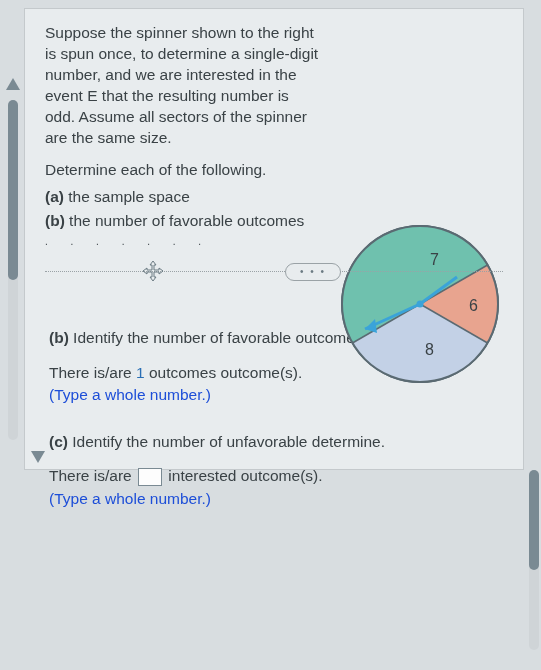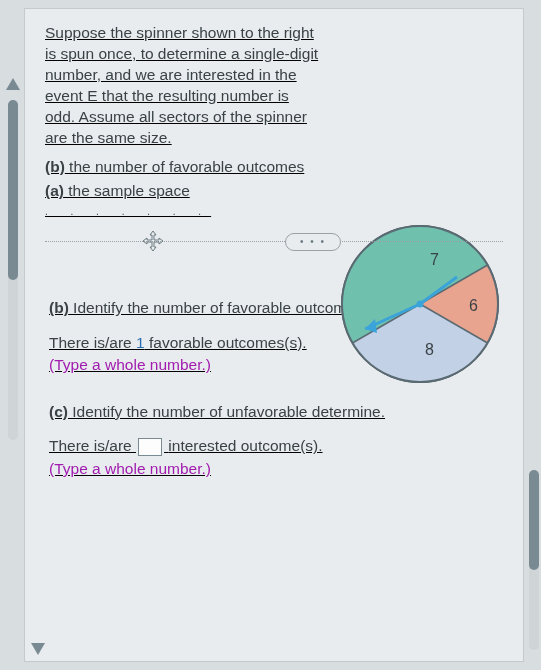--- a/index.html
+++ b/index.html
@@ -9,24 +9,23 @@
   background: #d8dde0;
   font-family: Arial, Helvetica, sans-serif;
   position: relative;
   overflow: hidden;
 }
 .page {
   position: absolute;
   left: 24px;
   top: 8px;
   width: 500px;
-  height: 654px;
+  height: 462px;
   background: #e8ecee;
   border: 1px solid #c4c9cc;
-  text-decoration: underline;
 }
 .scroll-track-left {
   position: absolute;
   left: 8px;
   top: 100px;
   width: 10px;
   height: 340px;
   background: #cfd4d7;
   border-radius: 5px;
 }
@@ -138,21 +137,21 @@
   color: #6b7a82;
   letter-spacing: 2px;
 }
 .section {
   padding: 18px 24px 6px 24px;
   font-size: 15.5px;
   color: #3a4246;
   line-height: 1.45;
 }
 .hint {
-  color: #a21caf;
+  color: #1d4ed8;
 }
 .answer-filled {
   color: #2a6fb5;
   font-weight: 500;
 }
 .input-box {
   display: inline-block;
   width: 24px;
   height: 18px;
   border: 1px solid #7a8a93;
@@ -165,26 +164,27 @@
 <body>
 
 <div class="scroll-arrow-up"></div>
 <div class="scroll-track-left"></div>
 <div class="scroll-thumb-left"></div>
 
 <div class="page">
 
   <div class="problem-text">Suppose the spinner shown to the right is spun once, to determine a single-digit number, and we are interested in the event E that the resulting number is odd. Assume all sectors of the spinner are the same size.</div>
 
-
+  <div class="det-text">Determine each of the following.</div>
+
+  <div class="list-block">
+    <span class="bold">(a)</span><span> the sample space</span>
+  </div>
   <div class="list-block">
     <span class="bold">(b)</span><span> the number of favorable outcomes</span>
-  </div>
-  <div class="list-block">
-    <span class="bold">(a)</span><span> the sample space</span>
   </div>
   <div class="dots">. . .   .  .  . .</div>
 
   <div class="spinner-wrap">
     <svg viewBox="0 0 170 170" width="170" height="170">
       <circle cx="85" cy="85" r="78" fill="#eef1f2" stroke="#5a6a72" stroke-width="2"></circle>
 
       <path d="M85 85 L17.45 124 A78 78 0 0 1 152.55 46 Z" fill="#6fc1ae"></path>
 
       <path d="M85 85 L152.55 46 A78 78 0 0 1 152.55 124 Z" fill="#e8a48f"></path>
@@ -219,21 +219,21 @@
 
   <div style="height:24px"></div>
 
   <div class="section">
     <span class="bold">(b)</span><span> Identify the number of favorable outcomes.</span>
   </div>
 
   <div class="section" style="padding-top:6px">
     <span>There is/are </span>
     <span class="answer-filled">1</span>
-    <span> favorable outcomes(s).</span><br>
+    <span> outcomes outcome(s).</span><br>
     <span class="hint">(Type a whole number.)</span>
   </div>
 
   <div class="section">
     <span class="bold">(c)</span><span> Identify the number of unfavorable determine.</span>
   </div>
 
   <div class="section" style="padding-top:6px">
     <span>There is/are </span>
     <span class="input-box"></span>

